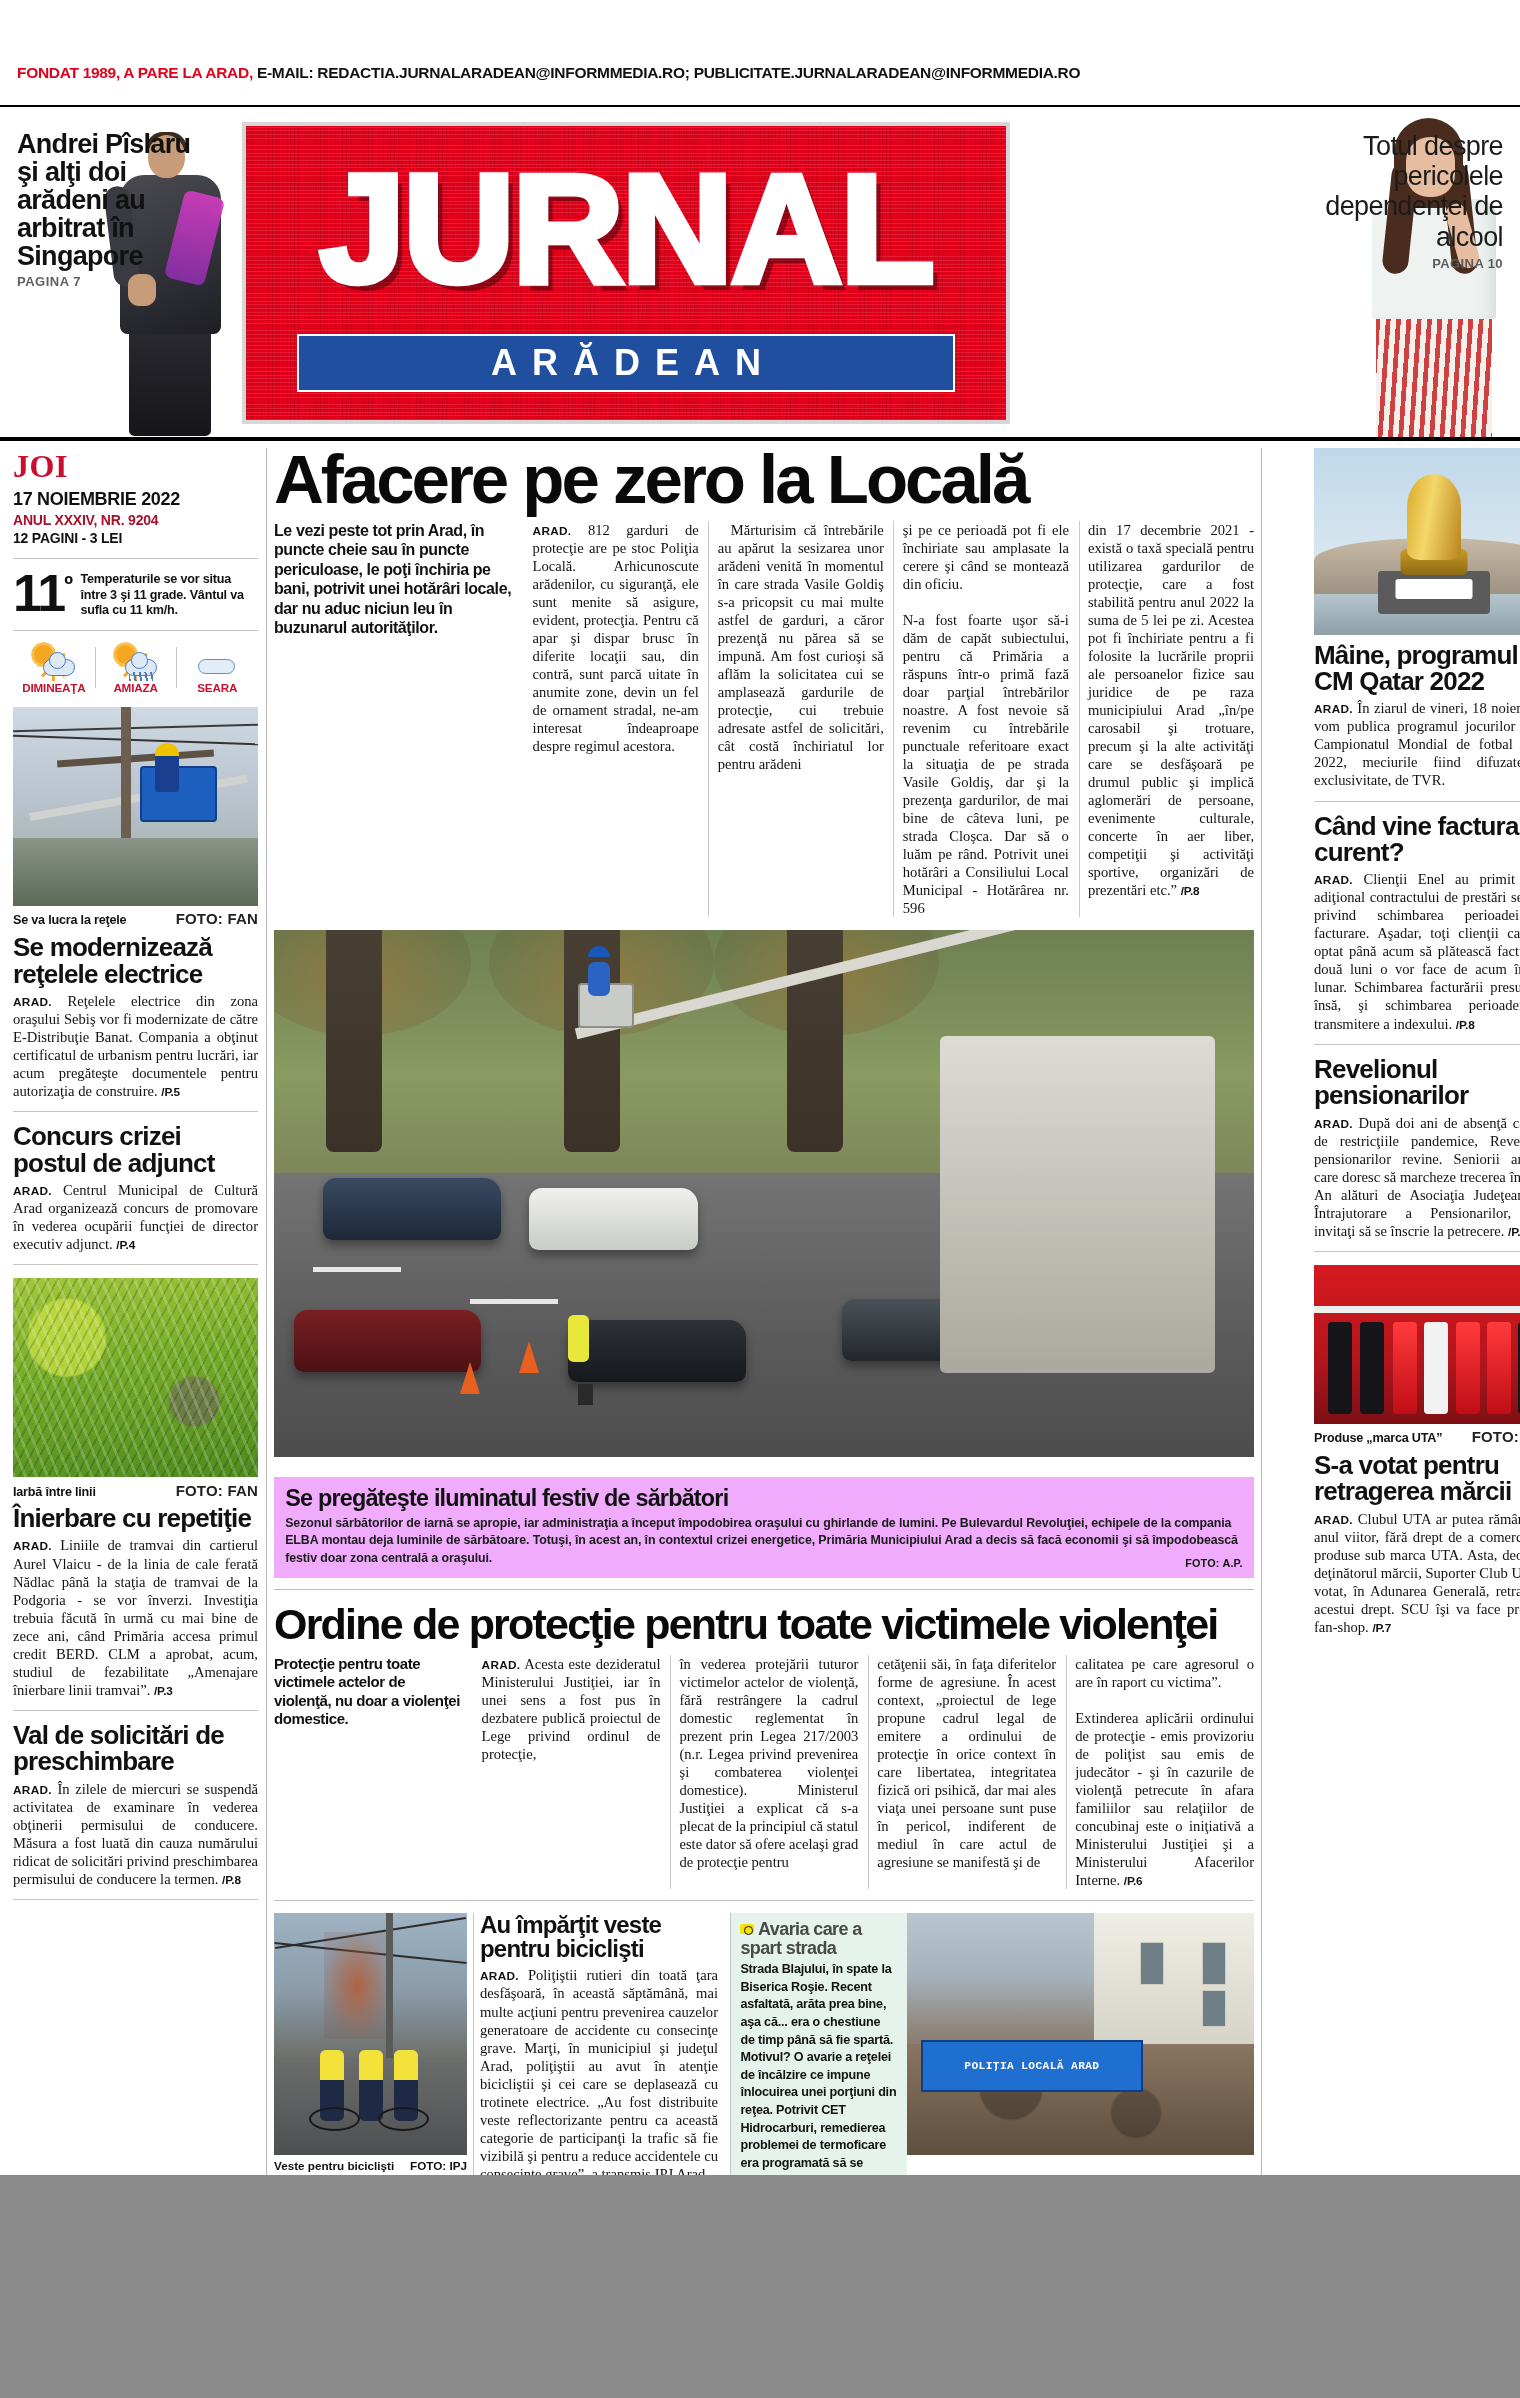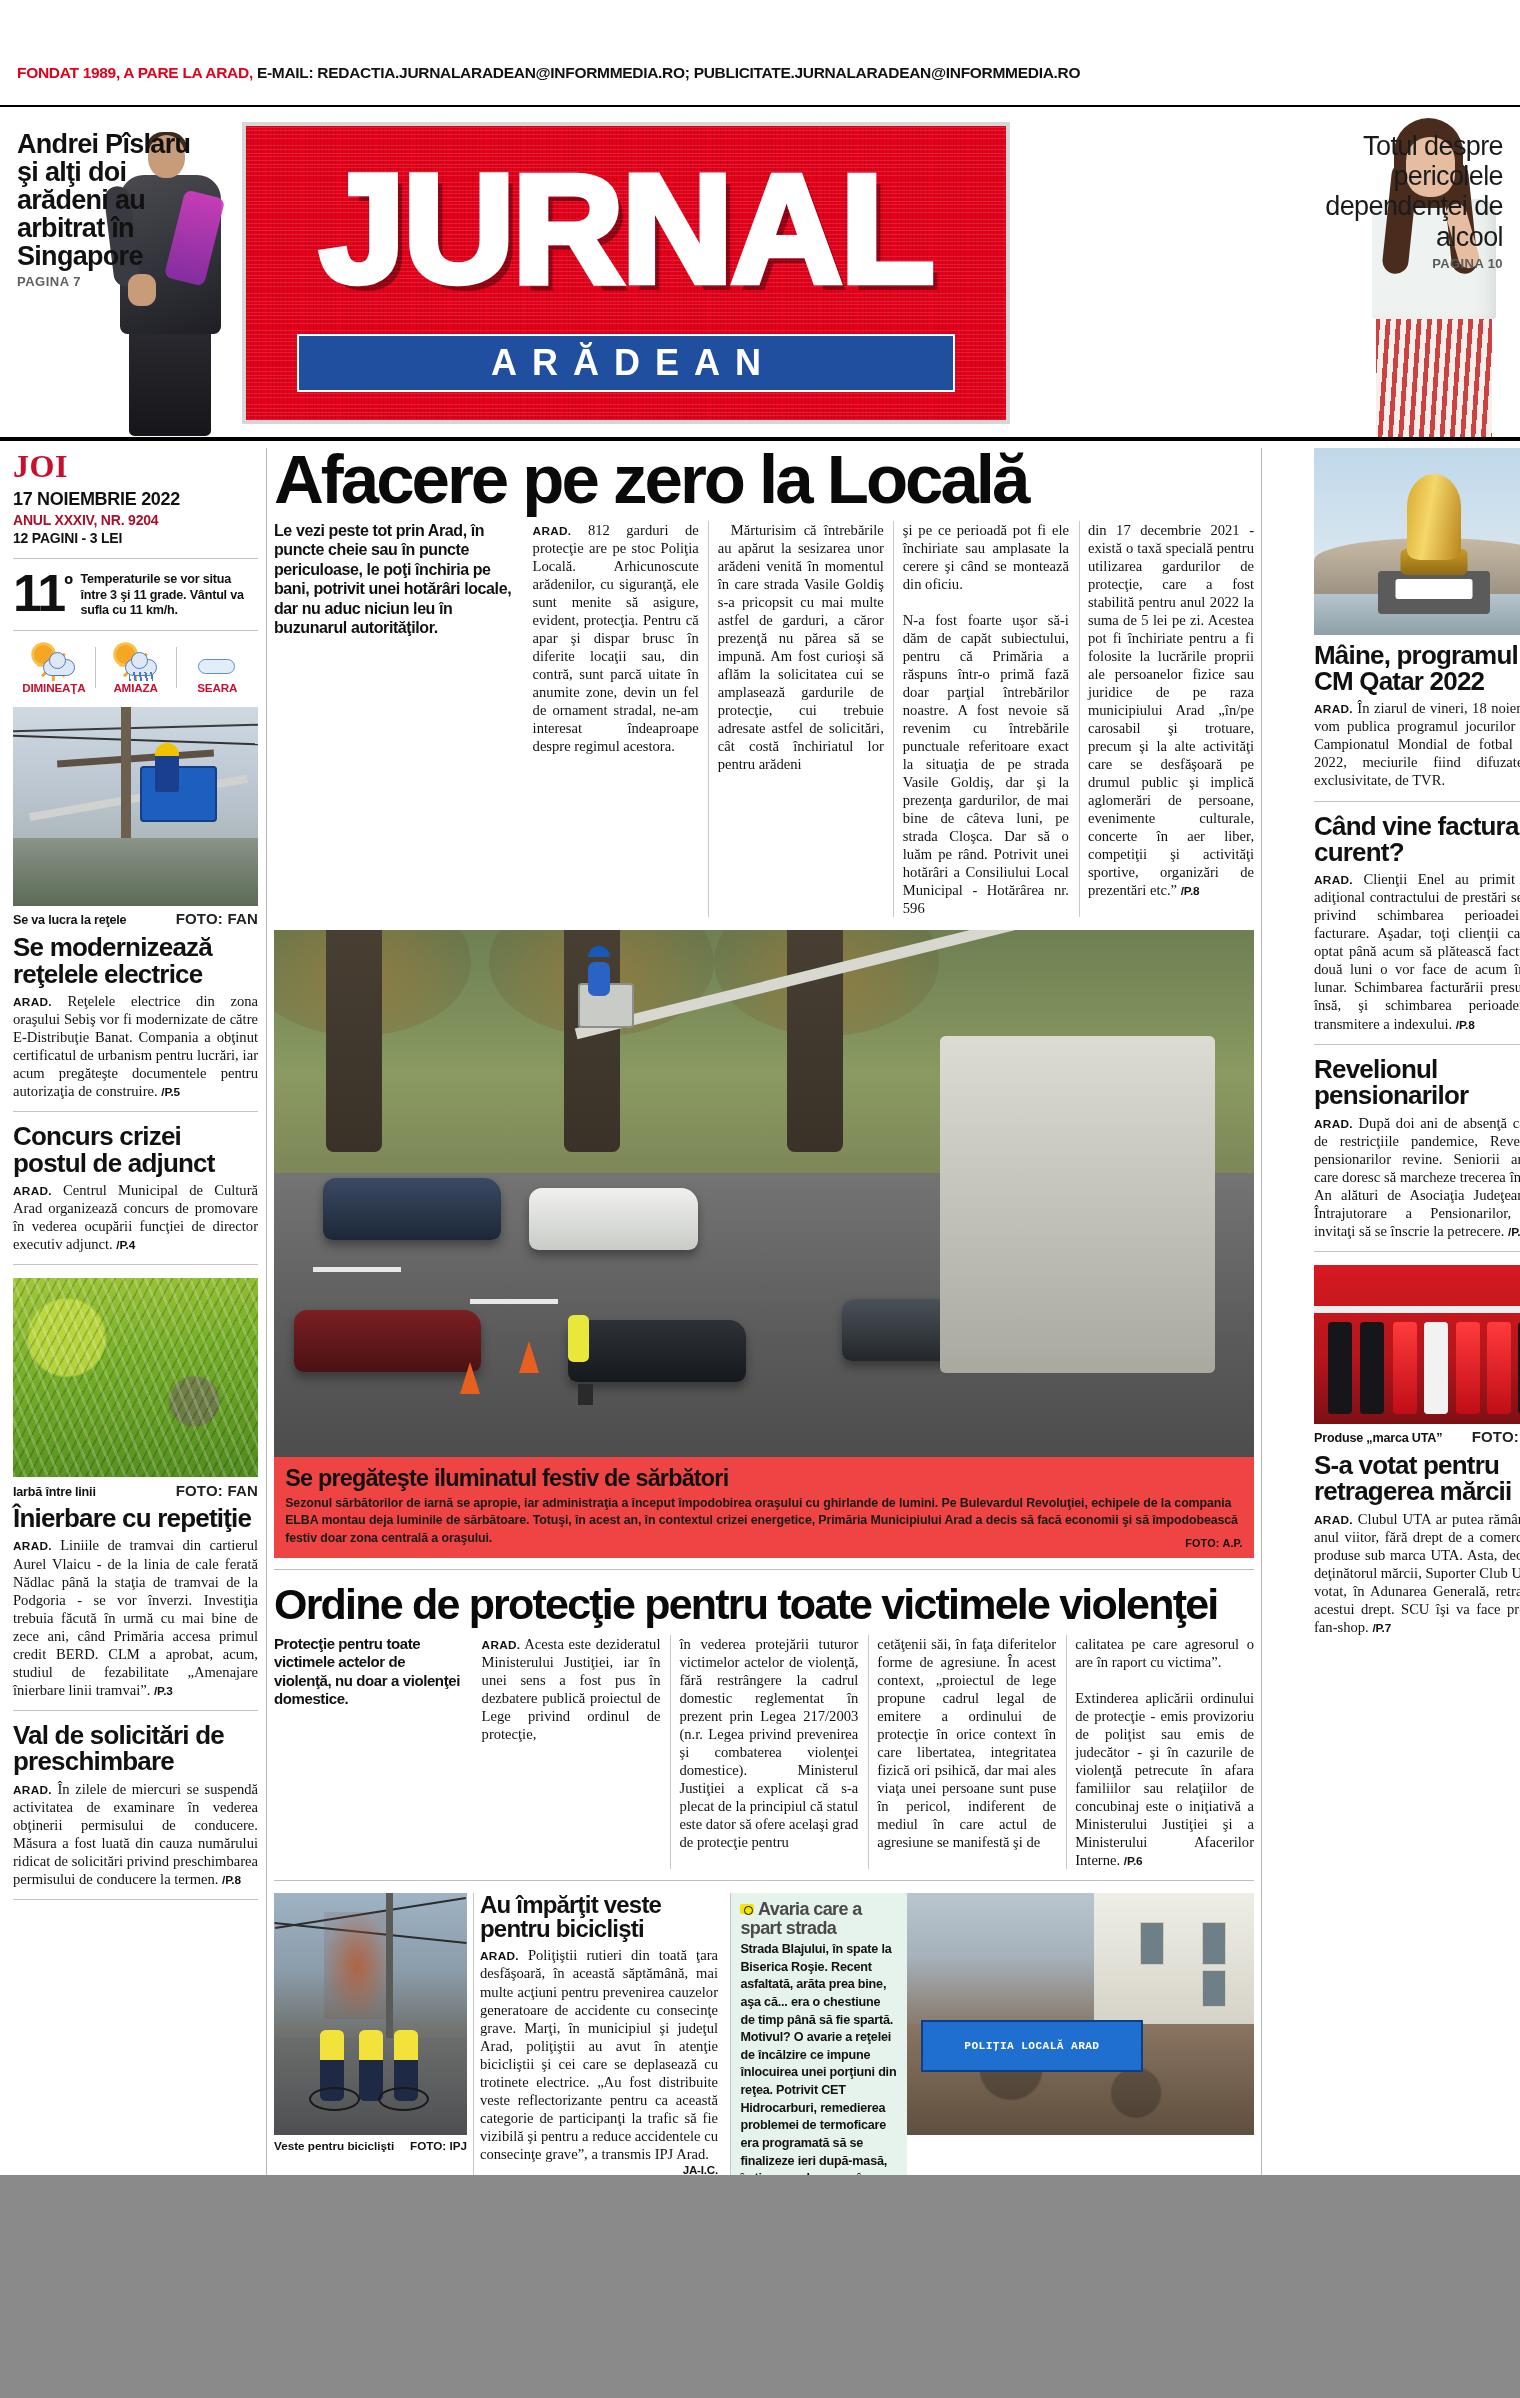--- a/index.html
+++ b/index.html
@@ -222,21 +222,21 @@
     width: 0.9px; background: #c9c9c9;
   }
   .hr-rule { height: 0.9px; background: #bdbdbd; margin: 11.2px 0 0; }
 
   
   .lead-photo {
     position: relative; width: 100%; height: 527px; margin-top: 13px;
     overflow: hidden; background: #6b6f60;
   }
   .caption-band {
-    background: #ef4444; padding: 8.4px 11.2px 10.3px; position: relative;
+    background: #f0abfc; padding: 8.4px 11.2px 10.3px; position: relative; margin-top: 20px;
   }
   .caption-head {
     font-size: 23.4px; font-weight: 700; color: #111; letter-spacing: -0.8px;
     line-height: 1.05;
   }
   .caption-body {
     font-size: 12.4px; font-weight: 600; color: #1a1a1a; line-height: 1.42;
     margin-top: 4.7px; letter-spacing: -0.1px;
   }
   .caption-credit {

